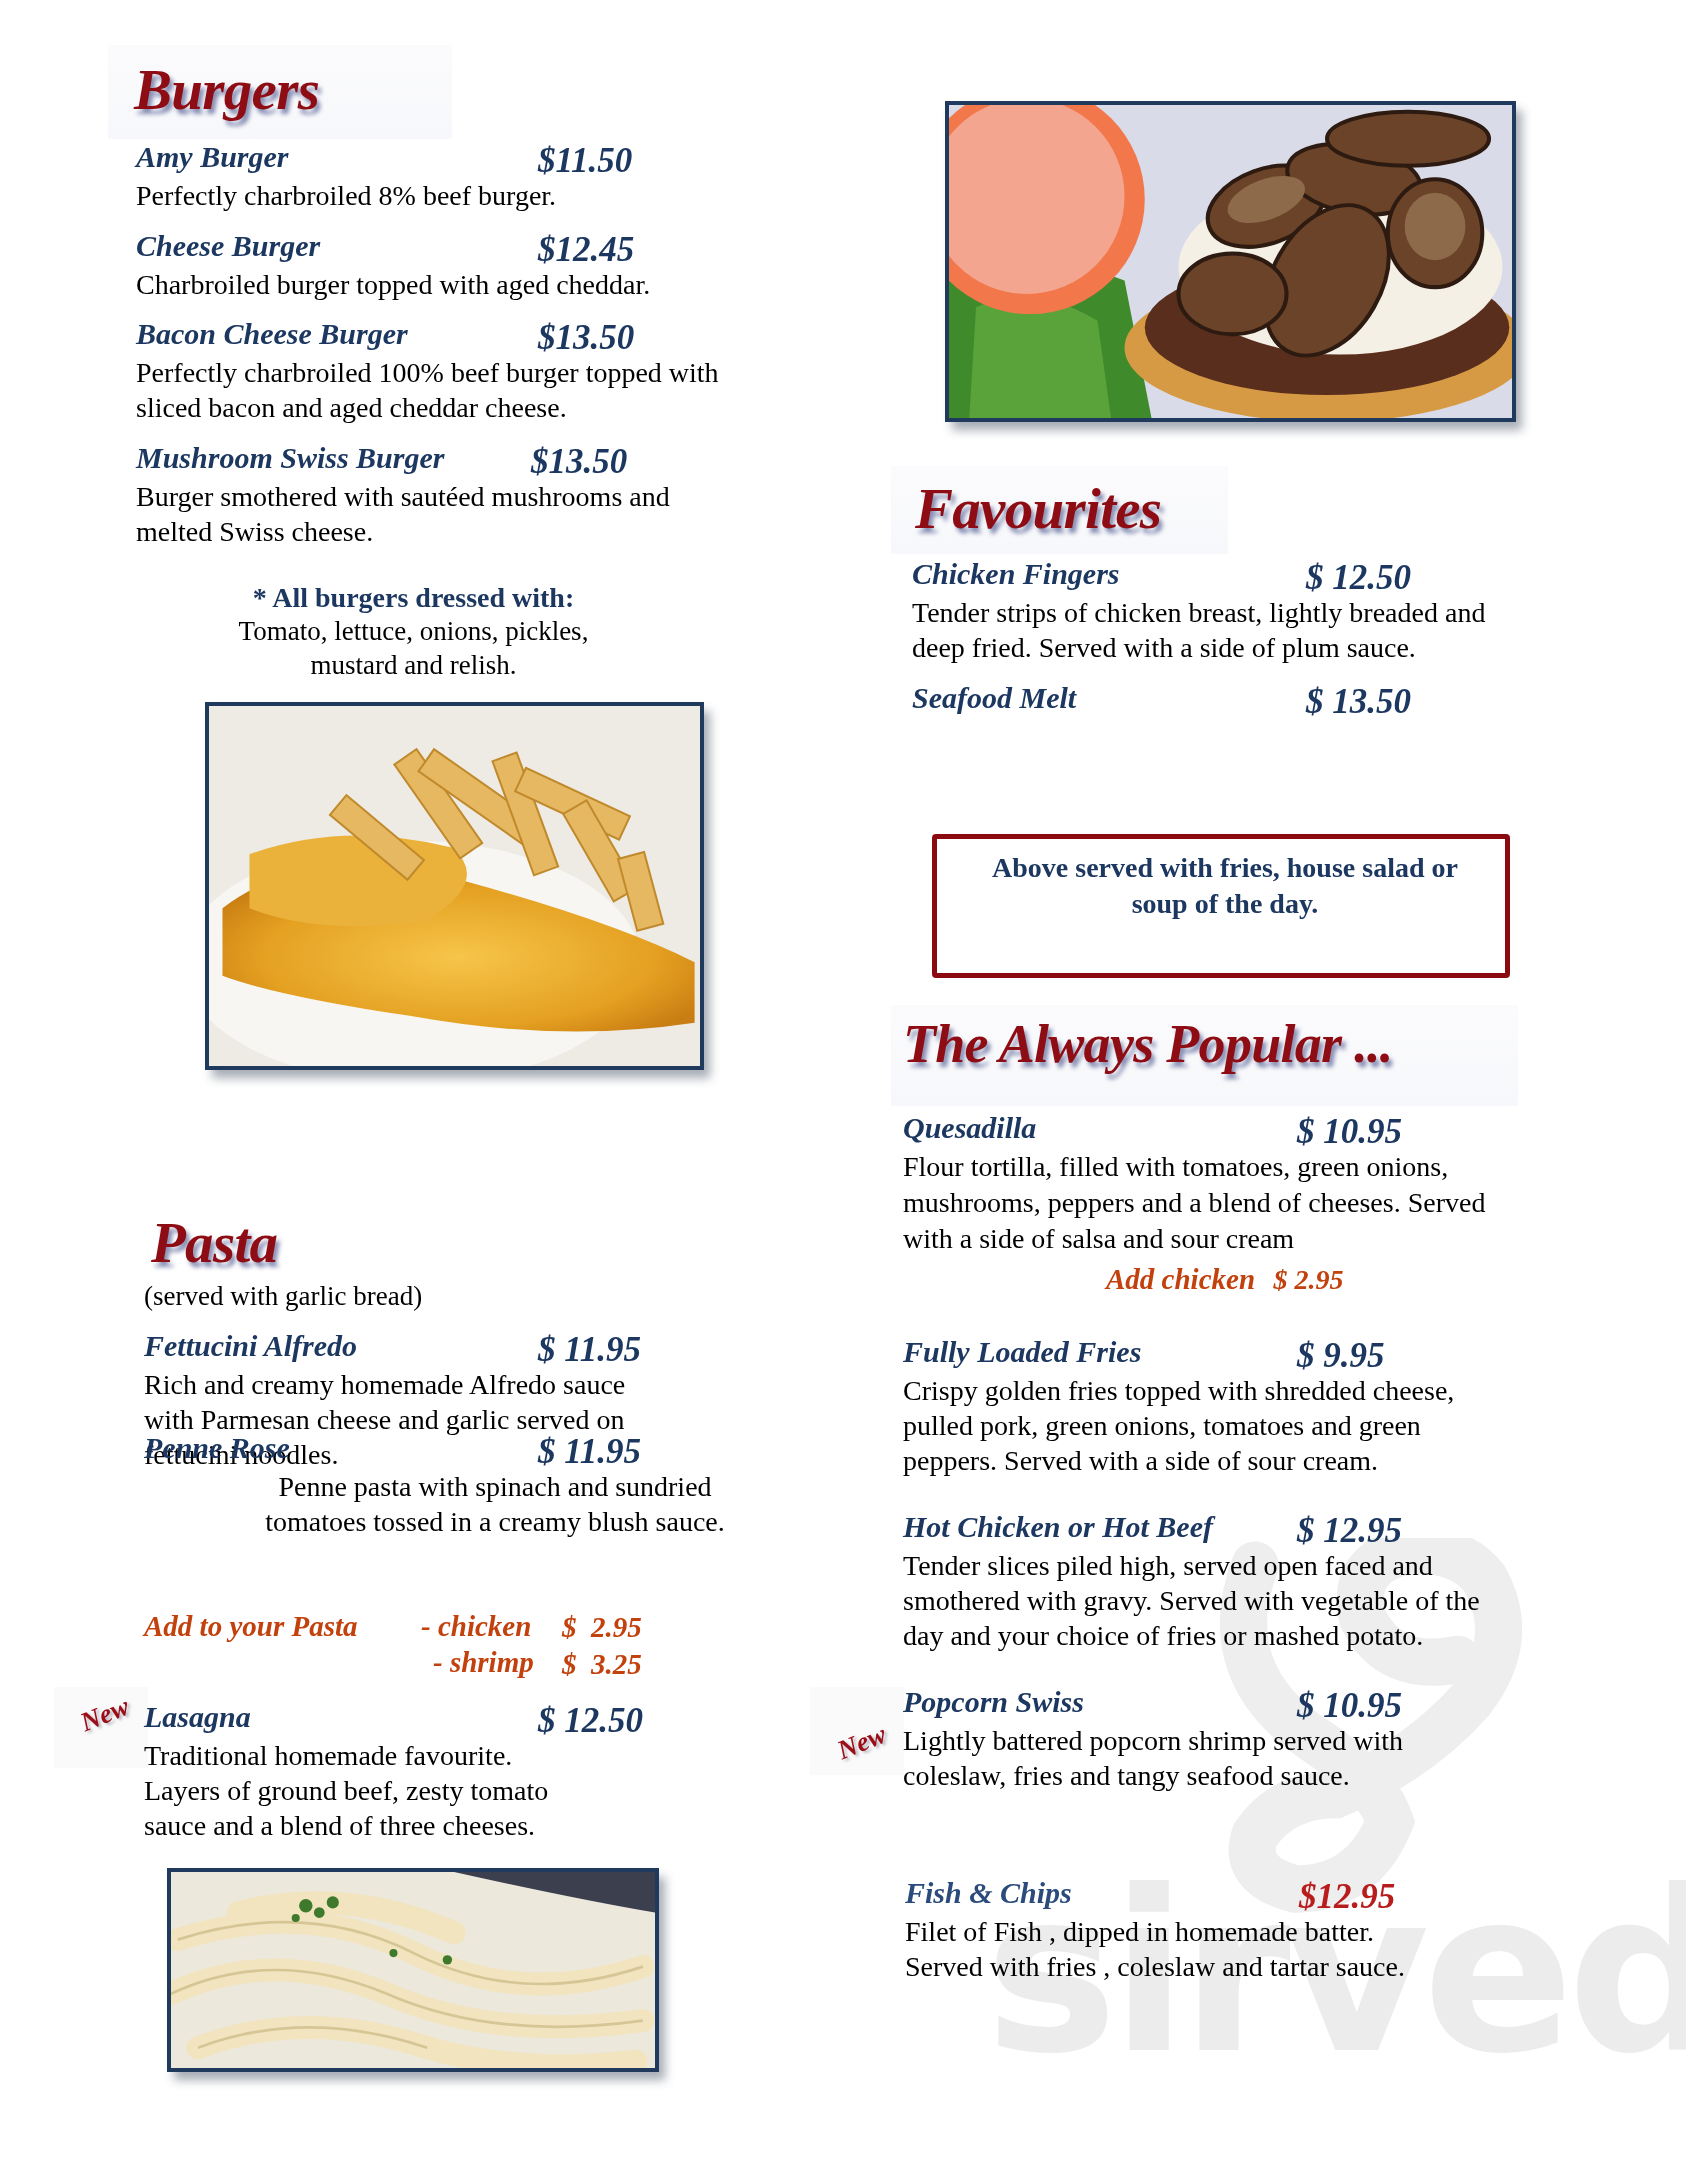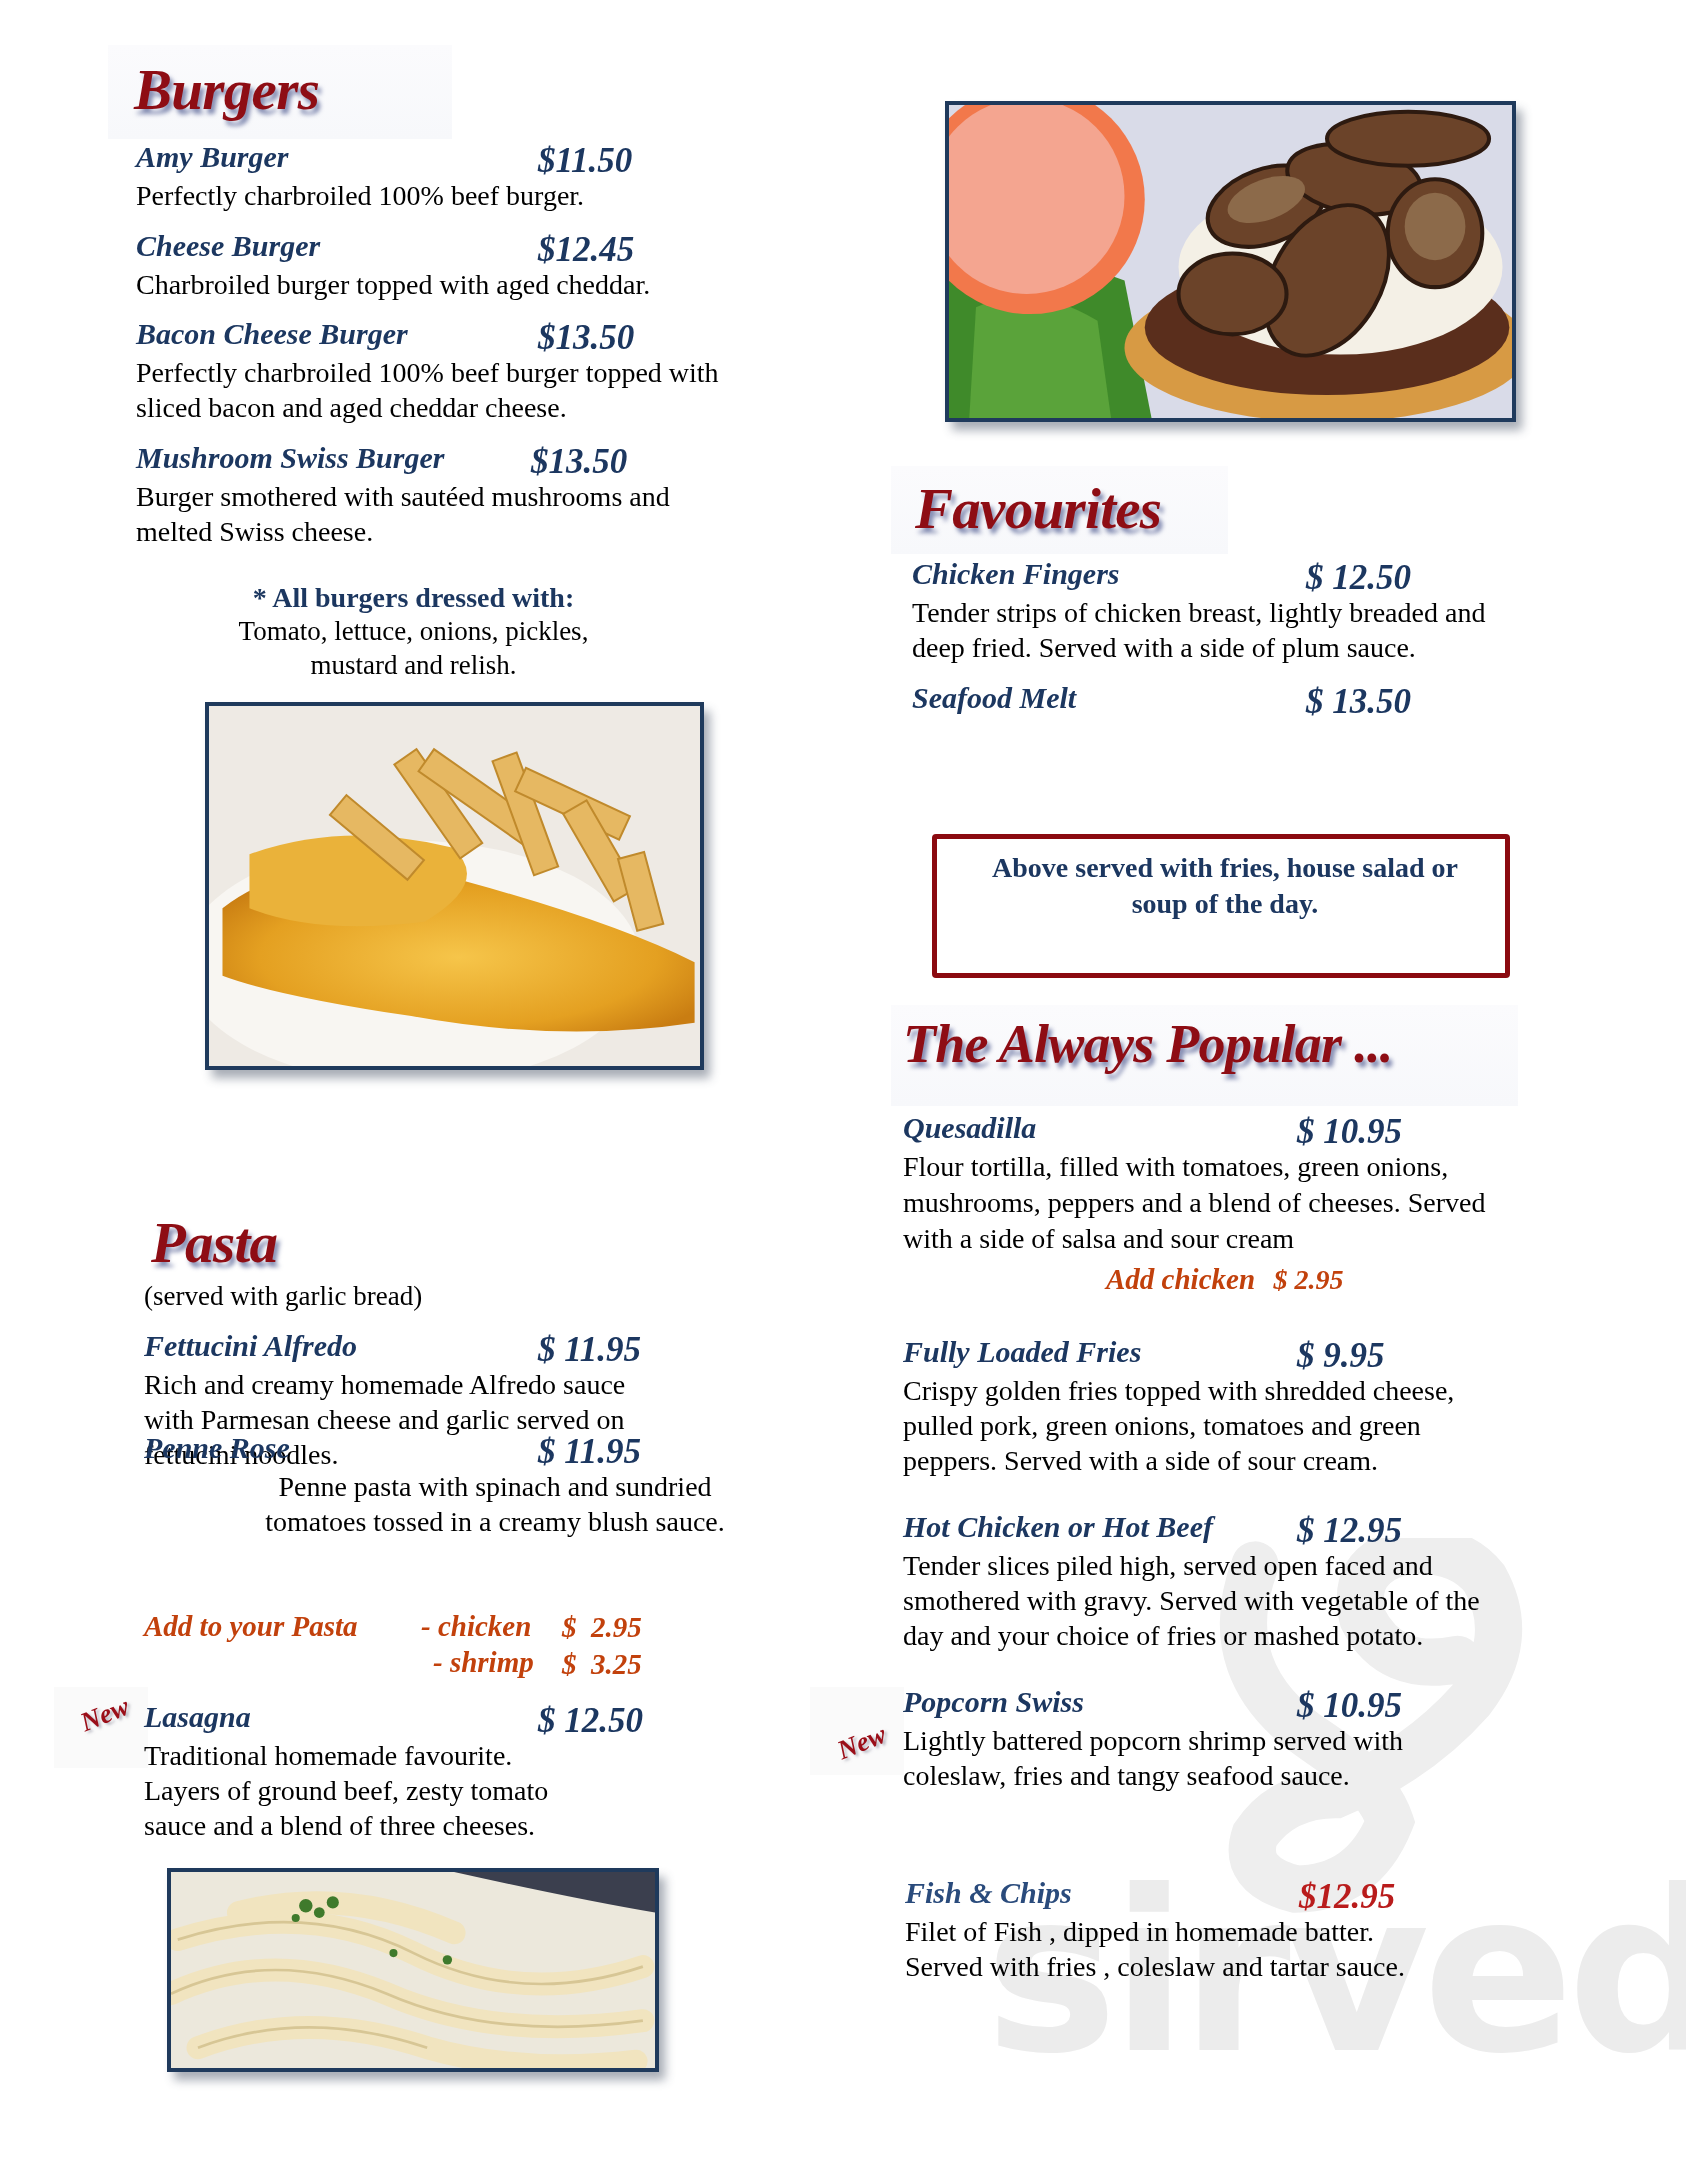--- a/index.html
+++ b/index.html
@@ -36,21 +36,21 @@
 <div class="watermark" style="left:985px;top:1862px;font-size:223px;line-height:1;letter-spacing:-6.7px;">sirved</div>
 
 <div class="heading-bg" style="left:108px;top:45px;width:344px;height:94px;"></div>
 <div class="heading" style="left:134px;top:61px;">Burgers</div>
 
 <div class="item" style="left:136px;top:140px;">
   <div class="item-head">
     <span class="item-name">Amy Burger</span>
     <span class="item-price" style="left:402px;">$11.50</span>
   </div>
-  <div class="desc">Perfectly charbroiled 100% beef burger.</div>
+  <div class="desc">Perfectly charbroiled 8% beef burger.</div>
 </div>
 
 <div class="item" style="left:136px;top:229px;">
   <div class="item-head">
     <span class="item-name">Cheese Burger</span>
     <span class="item-price" style="left:402px;">$12.45</span>
   </div>
   <div class="desc">Charbroiled burger topped with aged cheddar.</div>
 </div>
 

